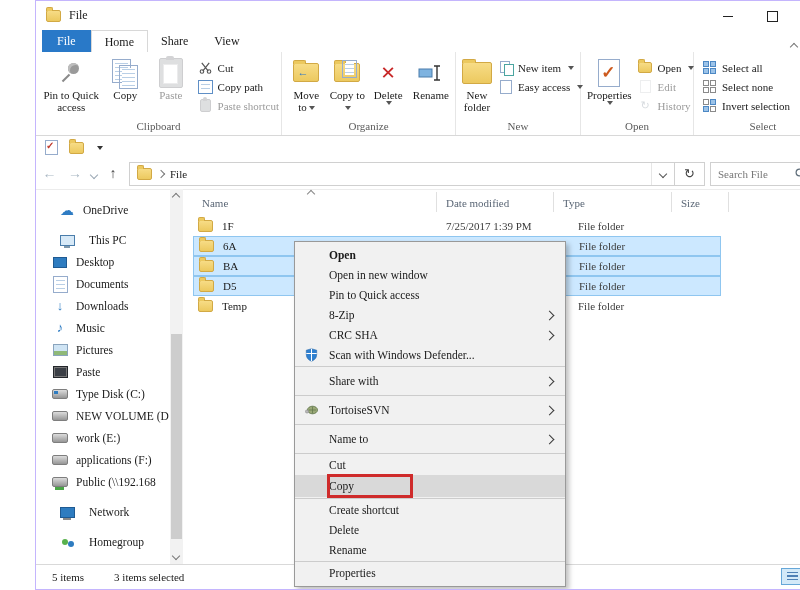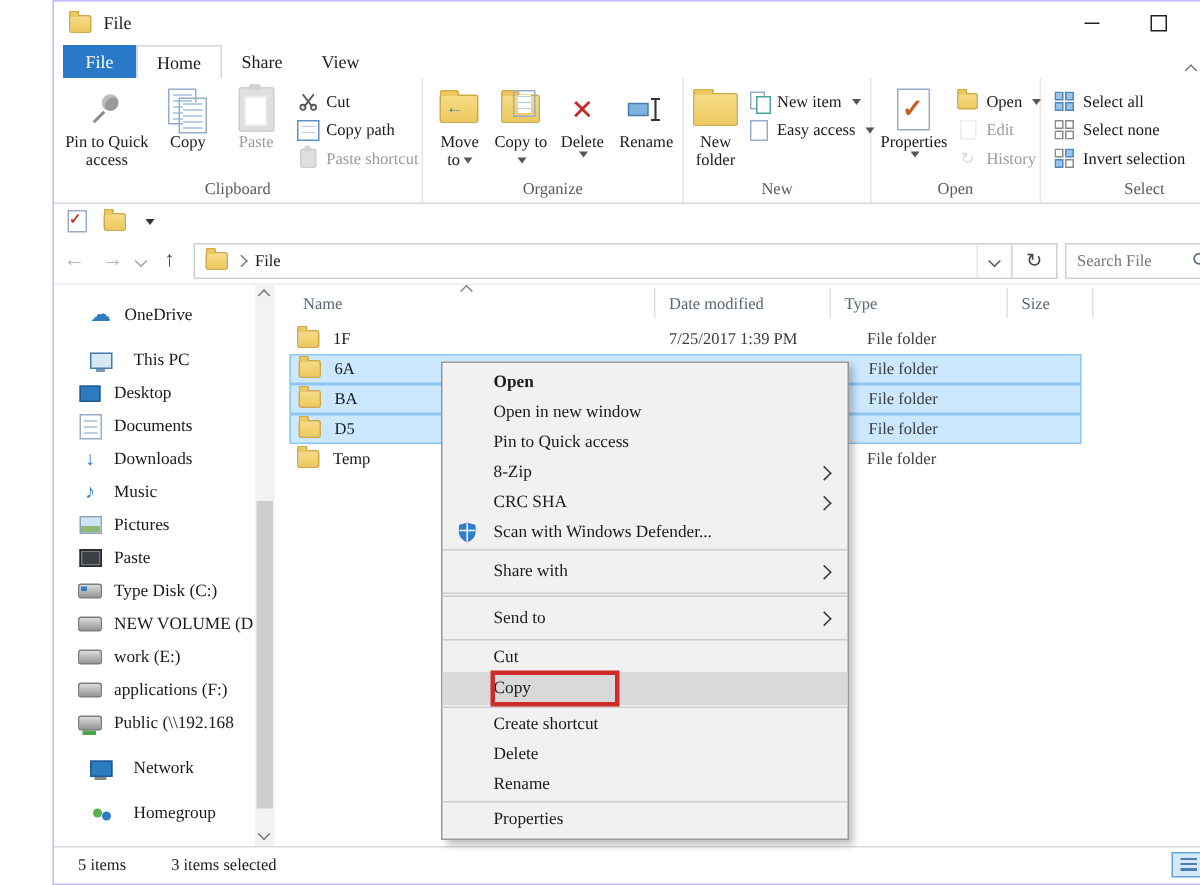--- a/index.html
+++ b/index.html
@@ -566,23 +566,34 @@
           </svg>
         </span>
       <span>Scan with Windows Defender...</span>
     </div>
     <div class="msep"></div>
     <div class="cm-item roomy">
         <span>Share with</span>
         <span class="sub"></span>
       </div>
     <div class="msep"></div>
+    <div class="cm-item roomy">
+      <span class="mic">
+          <svg width="14" height="12" viewBox="0 0 14 12">
+            <ellipse cx="7.5" cy="6" rx="5" ry="3.8" fill="#9aa877" stroke="#5d7348" stroke-width="0.8"></ellipse>
+            <circle cx="2" cy="7.5" r="1.6" fill="#b9b9b9" stroke="#8a8a8a" stroke-width="0.6"></circle>
+            <path d="M4 6 h7 M7.5 2.5 v7" stroke="#5d7348" stroke-width="0.7"></path>
+          </svg>
+        </span>
+      <span>TortoiseSVN</span>
+        <span class="sub"></span>
+    </div>
     <div class="msep"></div>
     <div class="cm-item roomy">
-        <span>Send to</span>
+        <span>Name to</span>
         <span class="sub"></span>
       </div>
     <div class="msep"></div>
     <div class="cm-item">
         <span>Cut</span>
       </div>
     <div class="cm-item hl">
       <span>Copy</span>
       <span class="redbox"></span>
     </div>

